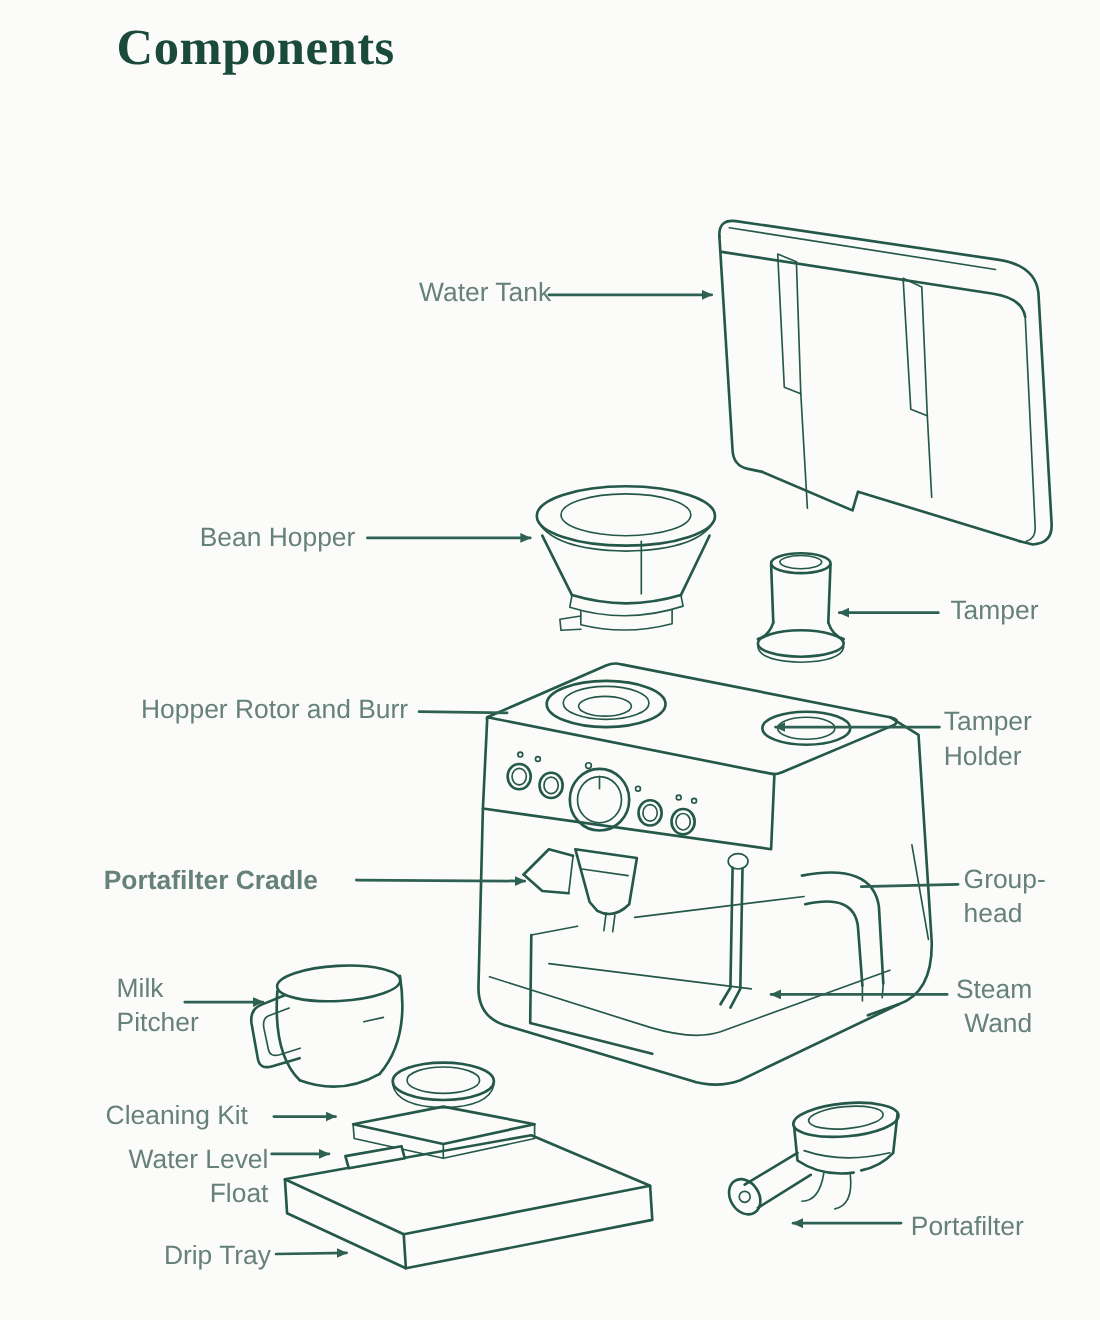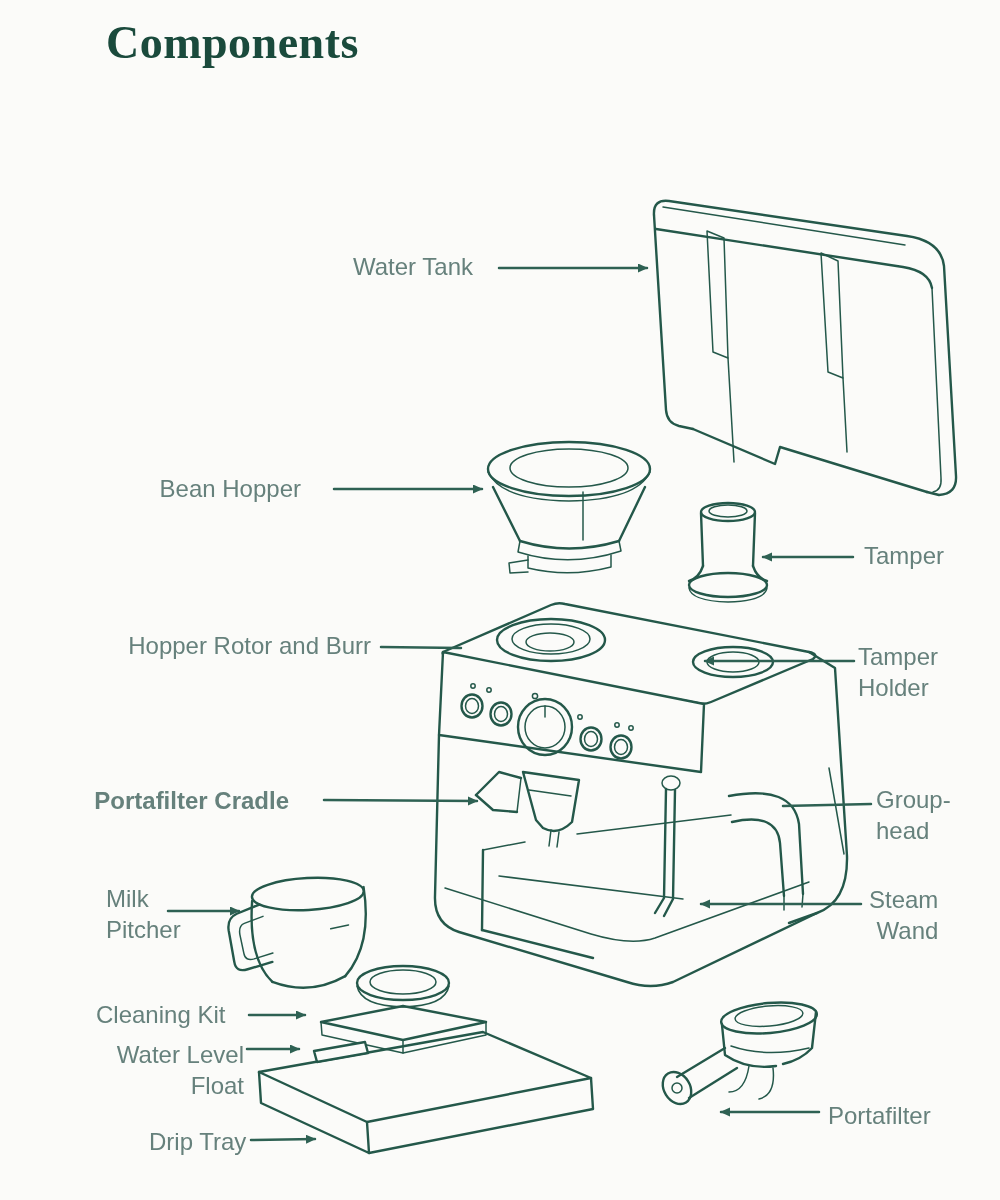--- a/index.html
+++ b/index.html
@@ -198,22 +198,22 @@
       <line class="lead" x1="840" y1="804" x2="752" y2="806"></line>
       <line class="lead" x1="137" y1="911" x2="208" y2="911" marker-end="url(#ah)"></line>
       <line class="lead" x1="830" y1="904" x2="670" y2="904" marker-end="url(#ah)"></line>
       <line class="lead" x1="218" y1="1015" x2="274" y2="1015" marker-end="url(#ah)"></line>
       <line class="lead" x1="216" y1="1049" x2="268" y2="1049" marker-end="url(#ah)"></line>
       <line class="lead" x1="220" y1="1140" x2="284" y2="1139" marker-end="url(#ah)"></line>
       <line class="lead" x1="788" y1="1112" x2="690" y2="1112" marker-end="url(#ah)"></line>
     </g>
   </svg>
 
-  <div class="label r" style="left:142px;top:252px;width:300px;">Water Tank</div>
-  <div class="label r" style="left:10px;top:474px;width:260px;text-align:right;">Bean Hopper</div>
+  <div class="label r" style="left:170px;top:252px;width:300px;">Water Tank</div>
+  <div class="label r" style="left:32px;top:474px;width:260px;text-align:right;">Bean Hopper</div>
   <div class="label" style="left:833px;top:541px;">Tamper</div>
   <div class="label r" style="left:40px;top:631px;width:300px;">Hopper Rotor and Burr</div>
   <div class="label" style="left:827px;top:642px;">Tamper
 Holder</div>
   <div class="label r" style="left:8px;top:786px;width:250px;font-weight:bold;">Portafilter Cradle</div>
   <div class="label" style="left:845px;top:785px;">Group-
 head</div>
   <div class="label" style="left:75px;top:884px;">Milk
 Pitcher</div>
   <div class="label" style="left:838px;top:885px;text-align:right;">Steam

